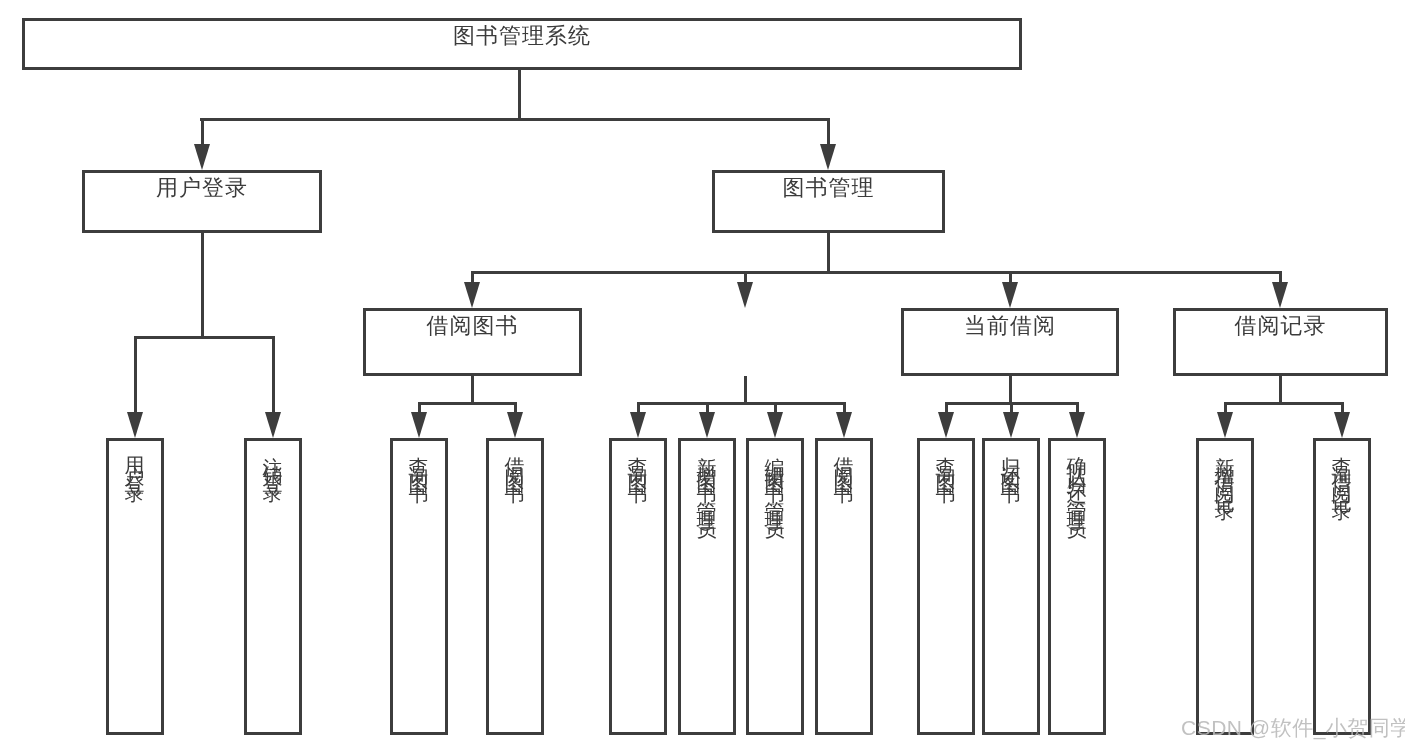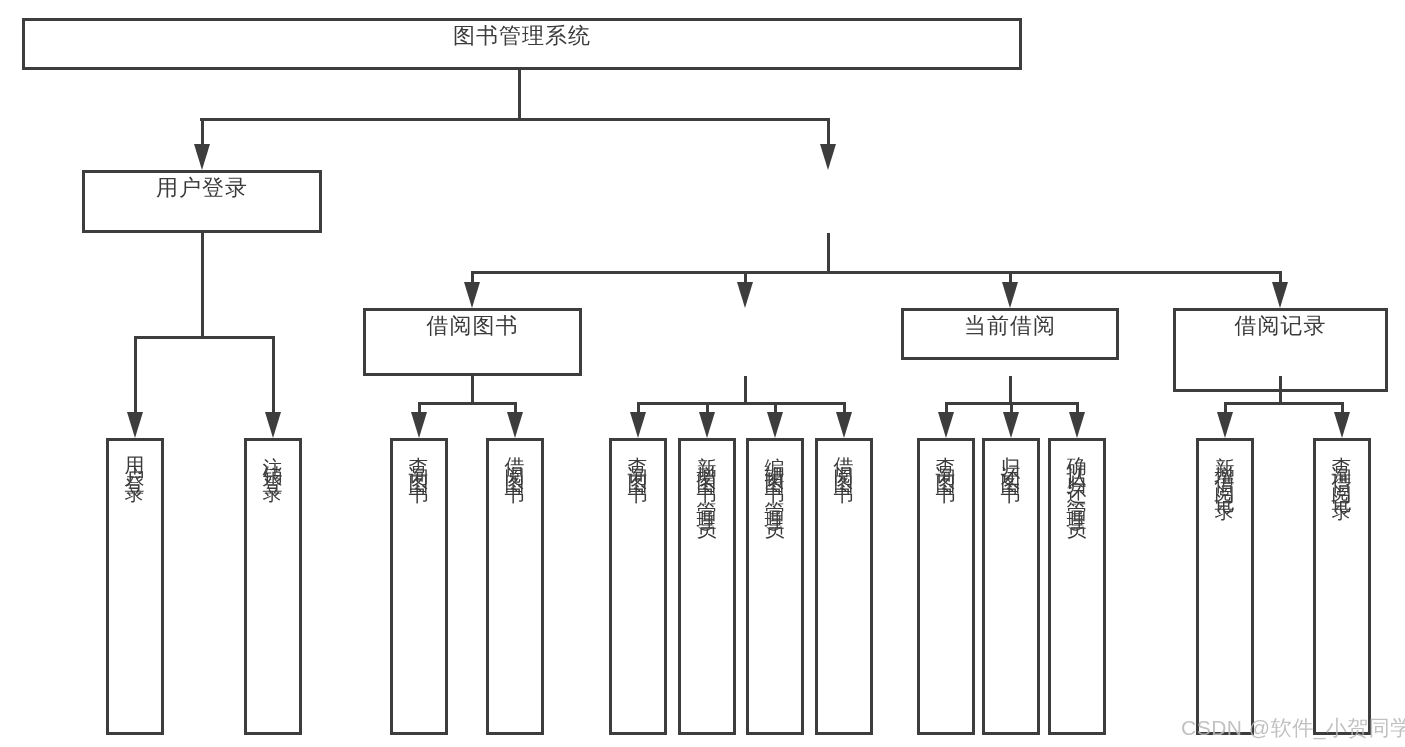--- a/index.html
+++ b/index.html
@@ -28,20 +28,23 @@
   <div class="vl" style="left:518px;top:70px;height:48px"></div>
   <div class="hl" style="left:200px;top:118px;width:630px"></div>
   <div class="vl" style="left:200.5px;top:118px;height:28px"></div>
   <div class="ah" style="left:193.5px;top:144px"></div>
   <div class="vl" style="left:826.5px;top:118px;height:28px"></div>
   <div class="ah" style="left:819.5px;top:144px"></div>
 
   <div class="box hbox" style="left:82px;top:170px;width:240px;height:63px">
     <span>用户登录</span>
   </div>
+  <div class="box hbox" style="left:712px;top:170px;width:233px;height:63px">
+    <span>图书管理</span>
+  </div>
 
   <div class="vl" style="left:200.5px;top:233px;height:106px"></div>
   <div class="hl" style="left:133.5px;top:336px;width:141px"></div>
   <div class="vl" style="left:133.5px;top:339px;height:75px"></div>
   <div class="ah" style="left:126.5px;top:412px"></div>
   <div class="vl" style="left:271.5px;top:339px;height:75px"></div>
   <div class="ah" style="left:264.5px;top:412px"></div>
 
   <div class="vl" style="left:826.5px;top:233px;height:41px"></div>
   <div class="hl" style="left:470.5px;top:271px;width:811px"></div>
@@ -50,24 +53,24 @@
   <div class="vl" style="left:743.5px;top:274px;height:10px"></div>
   <div class="ah" style="left:736.5px;top:282px"></div>
   <div class="vl" style="left:1008.5px;top:274px;height:10px"></div>
   <div class="ah" style="left:1001.5px;top:282px"></div>
   <div class="vl" style="left:1278.5px;top:274px;height:10px"></div>
   <div class="ah" style="left:1271.5px;top:282px"></div>
 
   <div class="box hbox" style="left:363px;top:308px;width:219px;height:68px">
     <span>借阅图书</span>
   </div>
-  <div class="box hbox" style="left:901px;top:308px;width:218px;height:52px">
+  <div class="box hbox" style="left:901px;top:308px;width:218px;height:68px">
     <span>当前借阅</span>
   </div>
-  <div class="box hbox" style="left:1173px;top:308px;width:215px;height:84px">
+  <div class="box hbox" style="left:1173px;top:308px;width:215px;height:68px">
     <span>借阅记录</span>
   </div>
 
   <div class="vl" style="left:470.5px;top:376px;height:29px"></div>
   <div class="vl" style="left:743.5px;top:376px;height:29px"></div>
   <div class="vl" style="left:1008.5px;top:376px;height:29px"></div>
   <div class="vl" style="left:1278.5px;top:376px;height:29px"></div>
 
   <div class="hl" style="left:417.5px;top:402px;width:99px"></div>
   <div class="hl" style="left:636.5px;top:402px;width:209px"></div>

